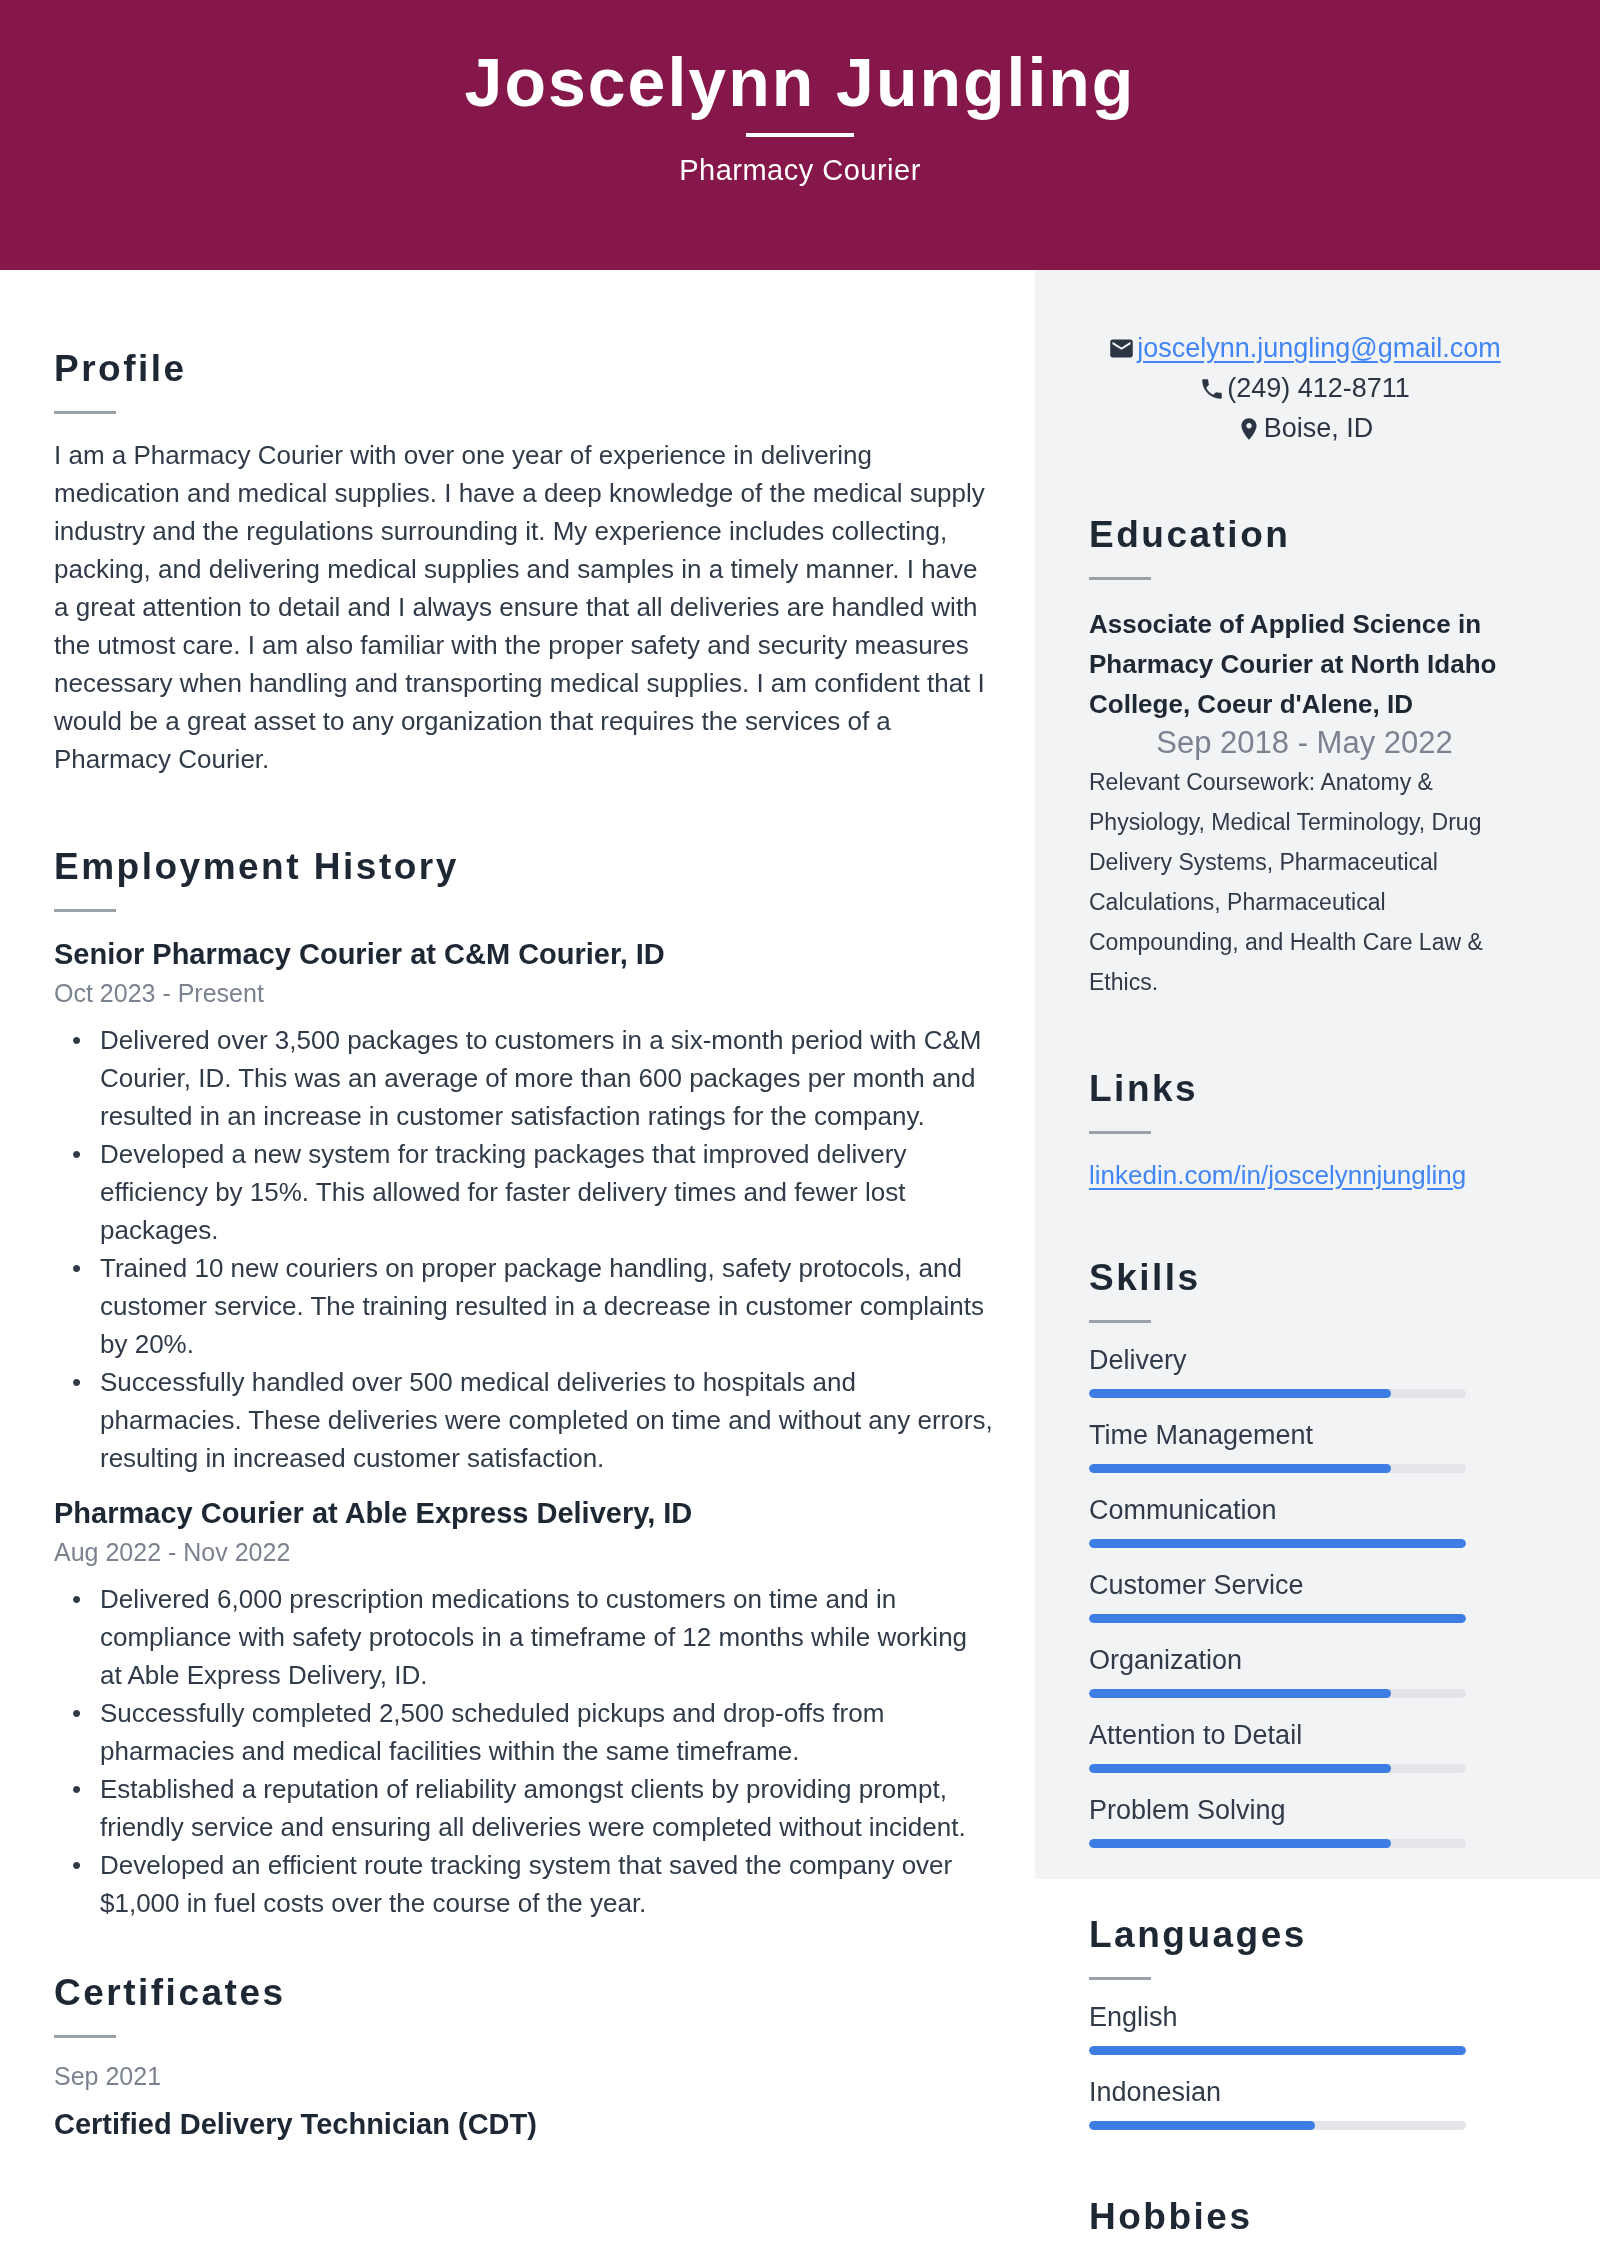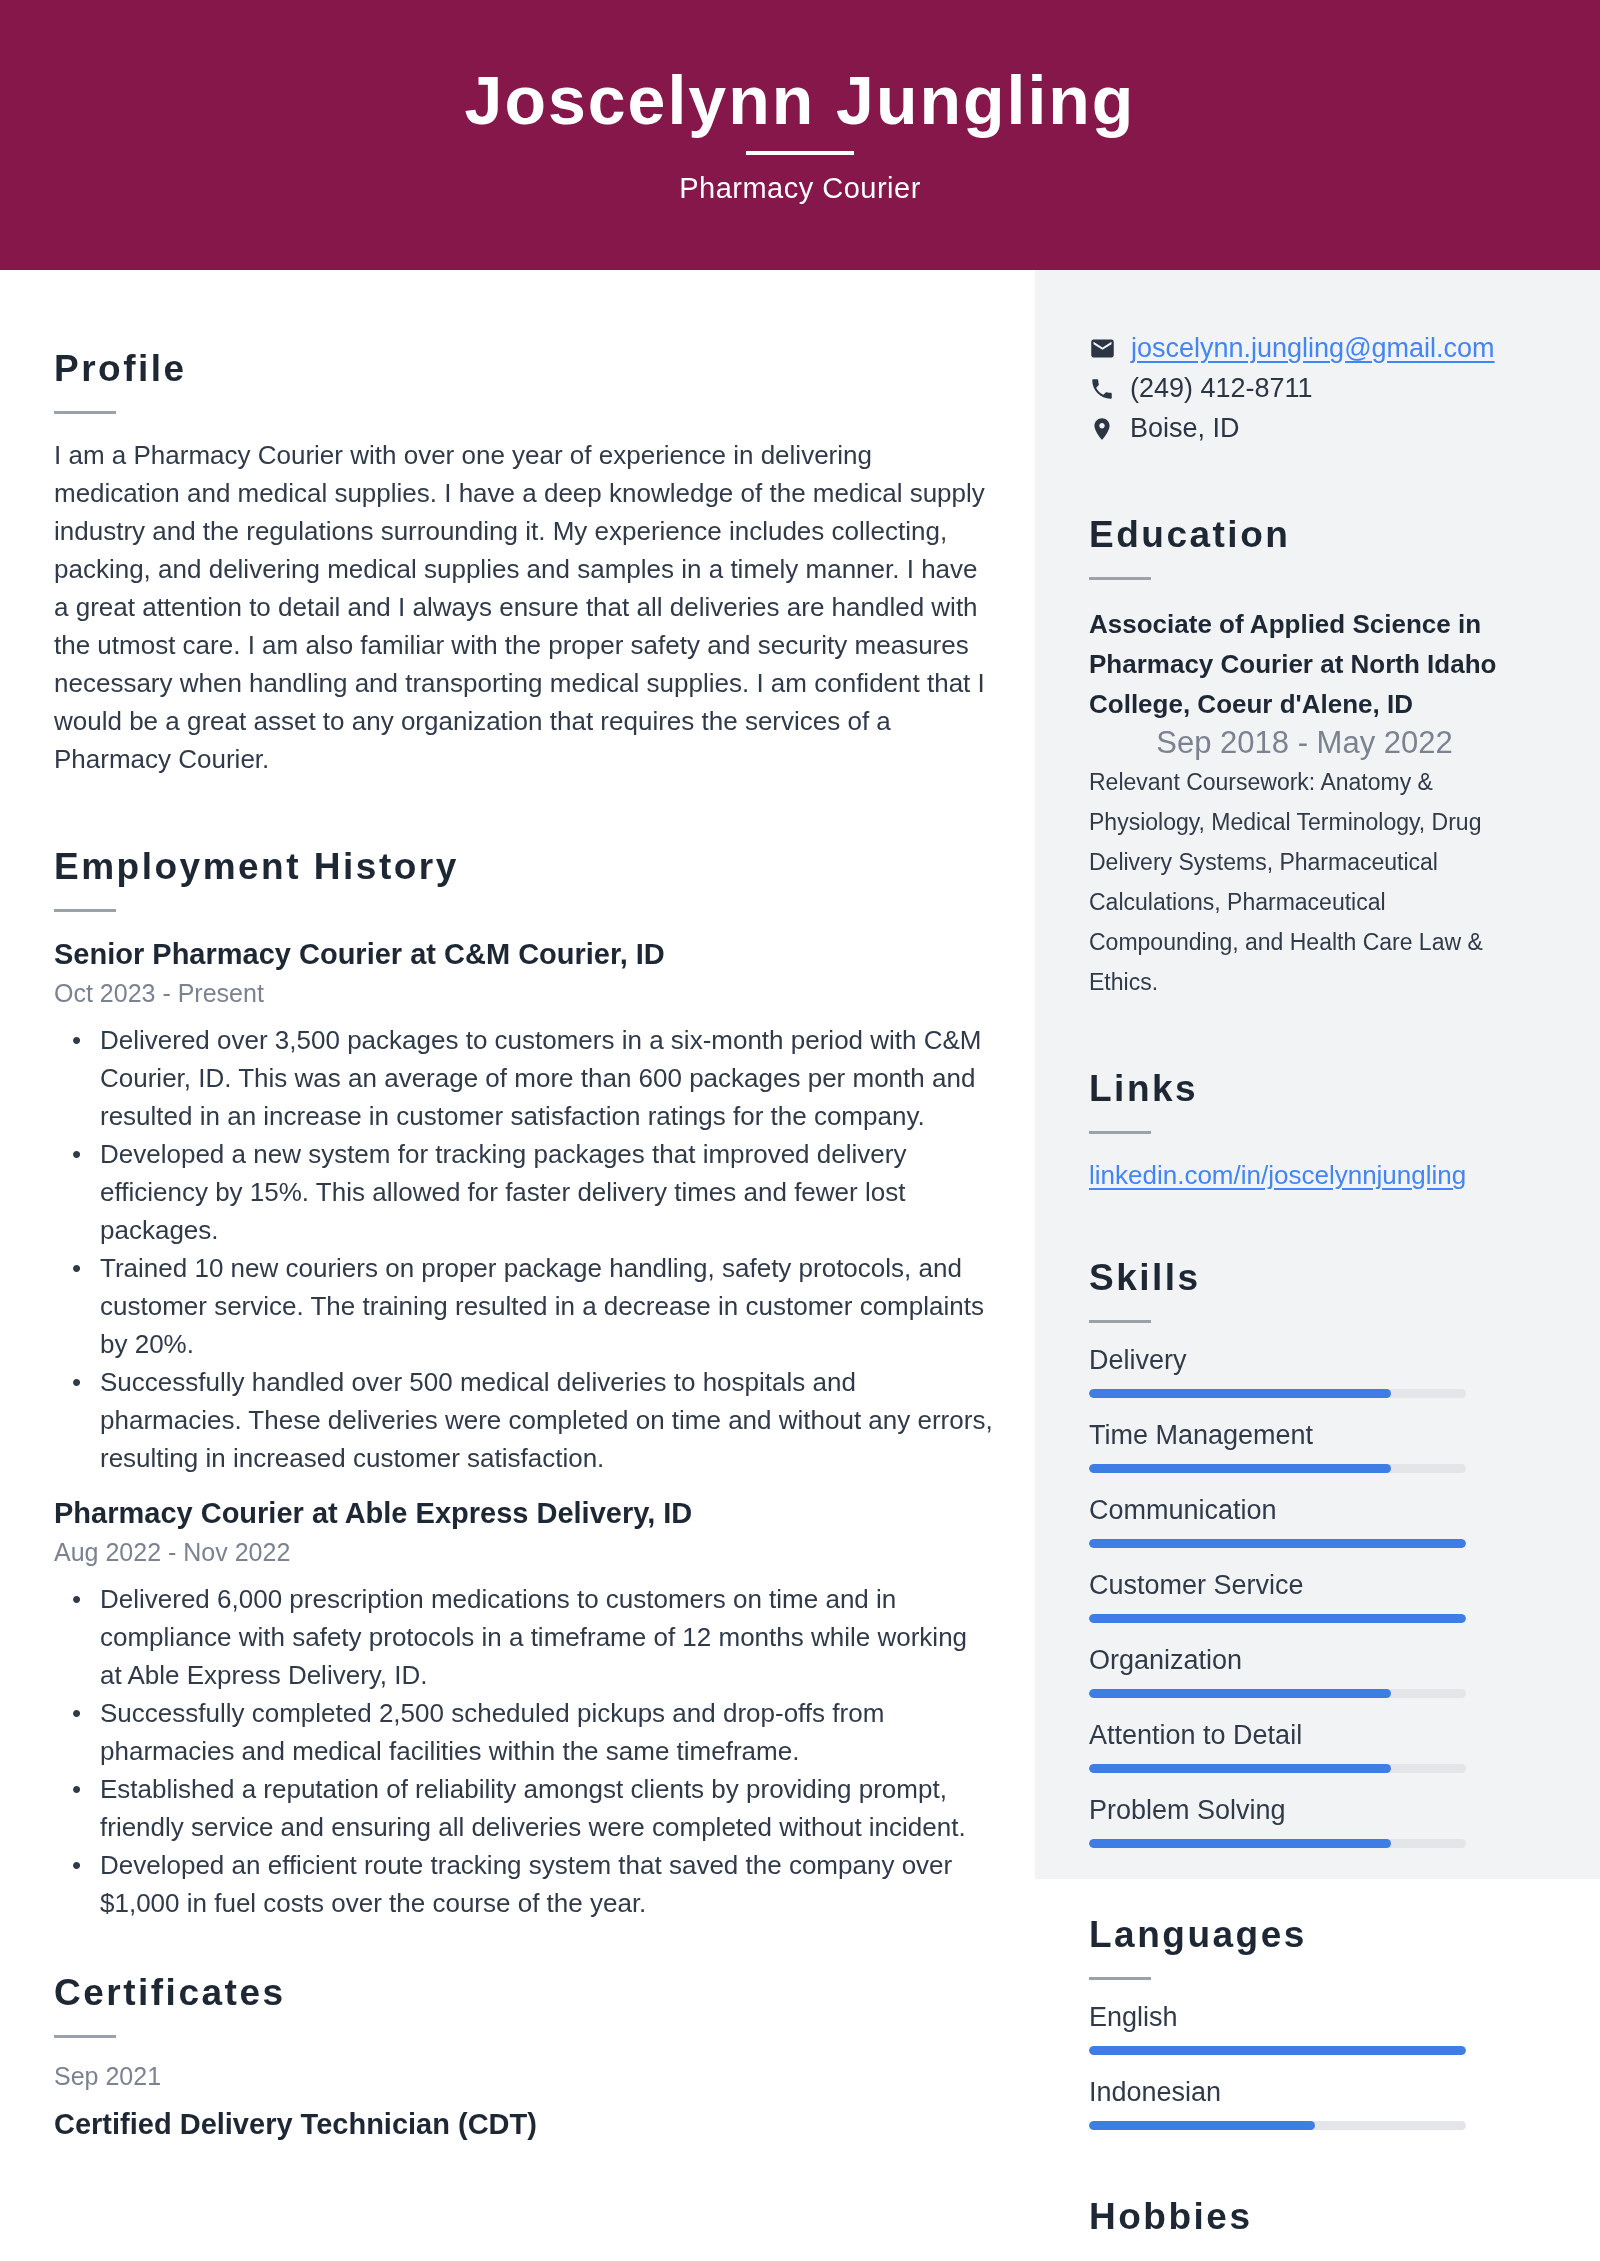--- a/index.html
+++ b/index.html
@@ -23,21 +23,21 @@
     font-family:"Liberation Sans", sans-serif;
     color:var(--body);
     position:relative;
   }
   
   .page-header{
     height:270px;
     background:var(--accent);
     color:#ffffff;
     text-align:center;
-    padding-top:64px;
+    padding-top:46px;
   }
   .page-header h1{
     font-size:68px;
     line-height:1.08;
     font-weight:bold;
     letter-spacing:2px;
   }
   .name-divider{
     width:108px;height:4px;background:#ffffff;
     margin:14px auto 0;
@@ -106,23 +106,23 @@
     font-size:26px;
     color:var(--body);
   }
   .certificates{margin-top:52px;}
   .cert{margin-top:24px;}
   .cert + .cert{margin-top:18px;}
   .cert-title{font-size:29px;line-height:33px;font-weight:bold;color:var(--heading);}
   .cert-date{margin-top:5px;font-size:25px;line-height:28px;color:var(--muted);}
   
   .contact-row{
-    display:flex;align-items:center;gap:15px;
+    display:flex;align-items:center;gap:2px;
     margin-bottom:9px;
-    font-size:27px;line-height:31px;color:var(--icon);
+    font-size:27px;line-height:31px;color:var(--icon);justify-content:center;
   }
   .contact-row svg{flex:0 0 auto;display:block;}
   a.doc-link{color:var(--link);text-decoration:underline;text-underline-offset:4px;}
   .side-section{margin-top:68px;}
   .side-section.first{margin-top:72px;}
   .edu-degree{
     margin-top:24px;
     font-size:26px;line-height:40px;font-weight:bold;color:var(--heading);
   }
   .edu-dates{margin-top:4px;font-size:31px;line-height:30px;color:var(--muted);text-align:center;}

